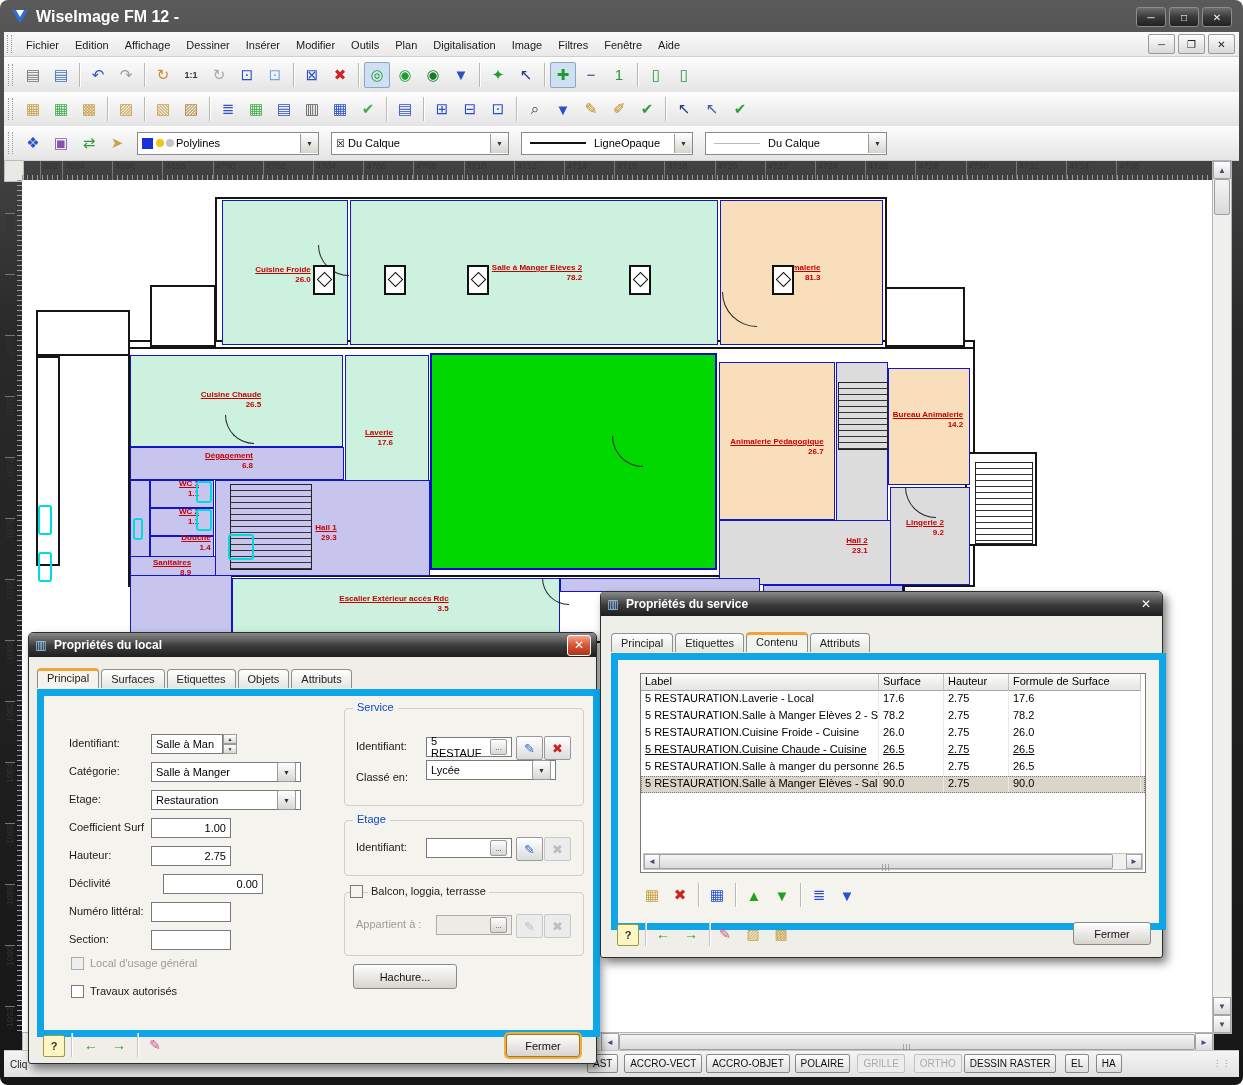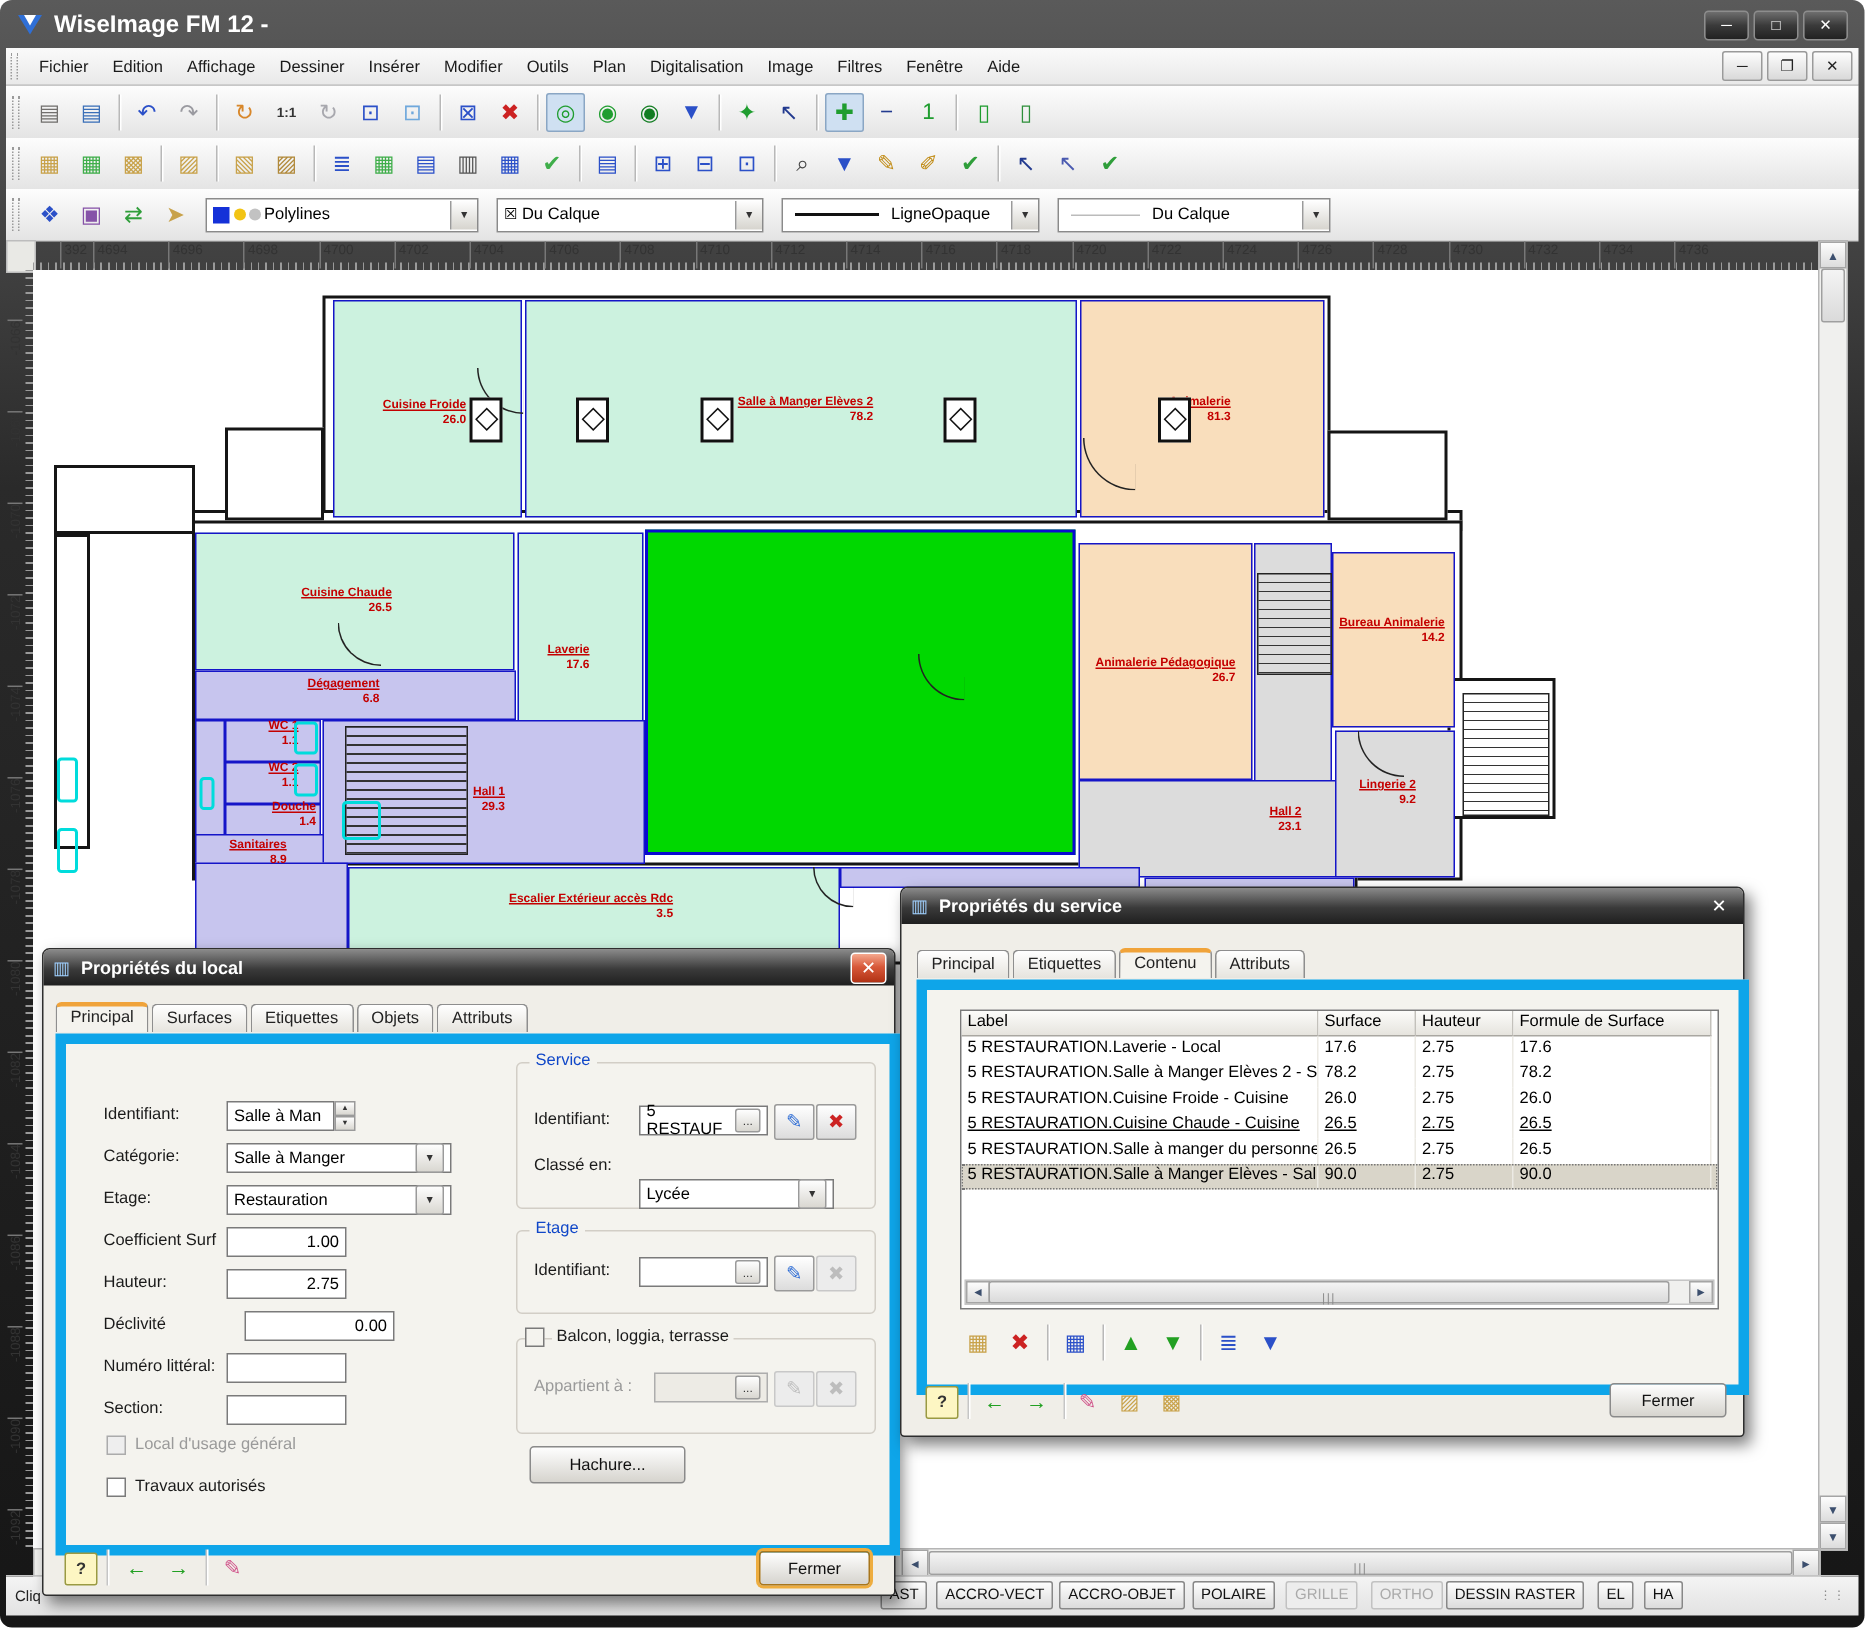--- a/index.html
+++ b/index.html
@@ -535,21 +535,21 @@
           <span>5 RESTAUF</span>
           <span class="mini">...</span>
         </div>
       <div class="ibtn" style="left:472px;top:40px">
           <span style="color:#2b6bd5">✎</span>
         </div>
       <div class="ibtn" style="left:500px;top:40px">
           <span style="color:#cc2222">✖</span>
         </div>
       <span class="flabel" style="left:312px;top:75px">Classé en:</span>
-      <div class="finput" style="left:382px;top:90px;width:130px">
+      <div class="finput" style="left:382px;top:64px;width:130px">
           <span>Lycée</span>
           <span class="ddb">▼</span>
         </div>
 
       <div class="group" style="left:300px;top:124px;width:238px;height:54px">
         <span class="gcap">Etage</span>
       </div>
       <span class="flabel" style="left:312px;top:145px">Identifiant:</span>
       <div class="finput" style="left:382px;top:142px;width:86px">
           <span></span>

